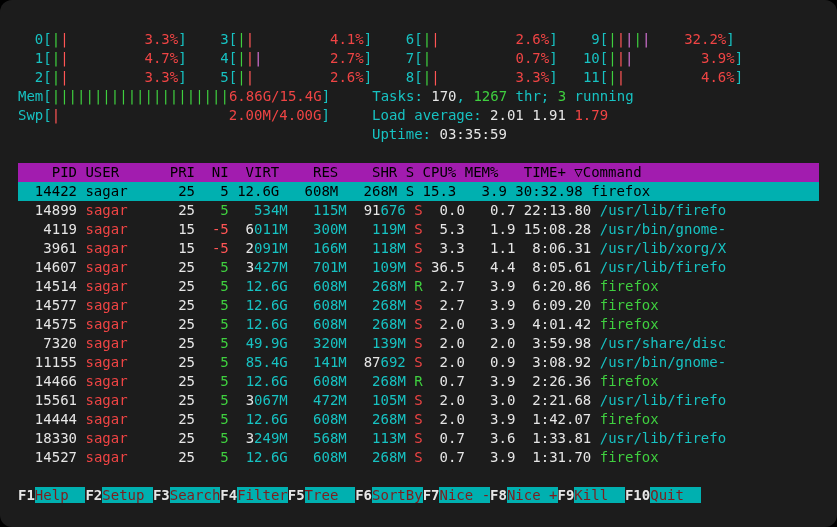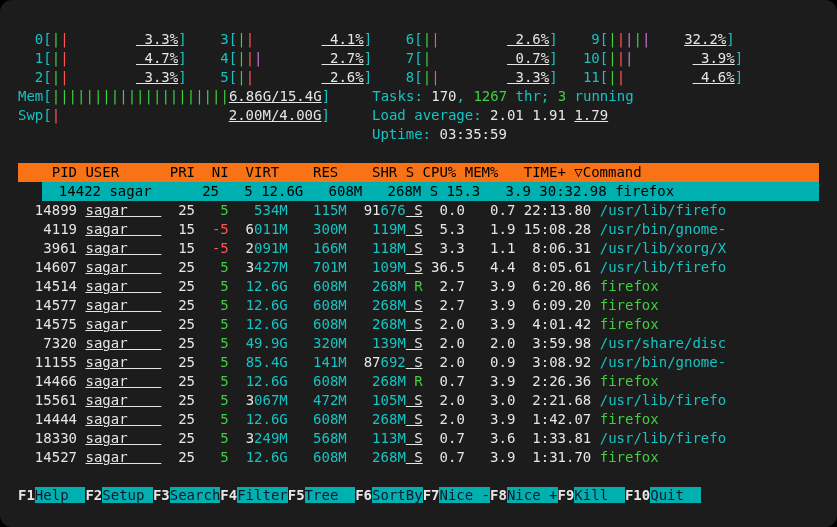--- a/index.html
+++ b/index.html
@@ -17,37 +17,37 @@
     height: 527px;
     background: #1c1c1c;
     border-radius: 12px;
     padding: 30px 18px 10px 18px;
     position: relative;
     color: #c5c5c5;
     overflow: hidden;
   }
   .term-inner { white-space: pre; }
   .cyan { color: #17c2c2; }
-  .grey { color: #e5e5e5; text-decoration: underline; }
+  .grey { color: #ef4444; }
   .green { color: #3fcf3f; }
   .red { color: #ff5555; }
   .magenta { color: #d070d0; }
   .white { color: #e6e6e6; }
 
-  .header-row { background: #f97316; color: #000; }
-  .sel-row { background: #00b0b0; color: #000; margin-left: 24px; }
+  .header-row { background: #a21caf; color: #000; }
+  .sel-row { background: #00b0b0; color: #000; }
 
   .footer {
     position: absolute;
     left: 18px;
     bottom: 22px;
     white-space: pre;
   }
   .fkey { color: #e6e6e6; font-weight: bold; }
-  .flabel { background: #00b0b0; color: #0f172a; }
+  .flabel { background: #00b0b0; color: #7f1d1d; }
 </style>
 </head>
 <body>
 
 <div class="terminal">
   <div class="term-inner" id="content"><div><span class="cyan">  0</span><span class="cyan">[</span><span class="green">|</span><span class="red">|</span>        <span class="grey"> 3.3%</span><span class="cyan">]</span>  <span class="cyan">  3</span><span class="cyan">[</span><span class="green">|</span><span class="red">|</span>        <span class="grey"> 4.1%</span><span class="cyan">]</span>  <span class="cyan">  6</span><span class="cyan">[</span><span class="green">|</span><span class="red">|</span>        <span class="grey"> 2.6%</span><span class="cyan">]</span>  <span class="cyan">  9</span><span class="cyan">[</span><span class="green">|</span><span class="red">|</span><span class="magenta">|</span><span class="green">|</span><span class="magenta">|</span>    <span class="grey">32.2%</span><span class="cyan">]</span></div><div><span class="cyan">  1</span><span class="cyan">[</span><span class="green">|</span><span class="red">|</span>        <span class="grey"> 4.7%</span><span class="cyan">]</span>  <span class="cyan">  4</span><span class="cyan">[</span><span class="green">|</span><span class="red">|</span><span class="magenta">|</span>       <span class="grey"> 2.7%</span><span class="cyan">]</span>  <span class="cyan">  7</span><span class="cyan">[</span><span class="green">|</span>         <span class="grey"> 0.7%</span><span class="cyan">]</span>  <span class="cyan"> 10</span><span class="cyan">[</span><span class="green">|</span><span class="red">|</span><span class="magenta">|</span>       <span class="grey"> 3.9%</span><span class="cyan">]</span></div><div><span class="cyan">  2</span><span class="cyan">[</span><span class="green">|</span><span class="red">|</span>        <span class="grey"> 3.3%</span><span class="cyan">]</span>  <span class="cyan">  5</span><span class="cyan">[</span><span class="green">|</span><span class="red">|</span>        <span class="grey"> 2.6%</span><span class="cyan">]</span>  <span class="cyan">  8</span><span class="cyan">[</span><span class="green">|</span><span class="red">|</span>        <span class="grey"> 3.3%</span><span class="cyan">]</span>  <span class="cyan"> 11</span><span class="cyan">[</span><span class="green">|</span><span class="red">|</span>        <span class="grey"> 4.6%</span><span class="cyan">]</span></div><div><span class="cyan">Mem</span><span class="cyan">[</span><span class="green">|</span><span class="green">|</span><span class="green">|</span><span class="green">|</span><span class="green">|</span><span class="green">|</span><span class="green">|</span><span class="green">|</span><span class="green">|</span><span class="green">|</span><span class="green">|</span><span class="green">|</span><span class="green">|</span><span class="green">|</span><span class="green">|</span><span class="green">|</span><span class="green">|</span><span class="green">|</span><span class="green">|</span><span class="green">|</span><span class="green">|</span><span class="grey">6.86G/15.4G</span><span class="cyan">]</span>     <span class="cyan">Tasks: </span><span class="white">170</span><span class="cyan">, </span><span class="green">1267</span><span class="cyan"> thr; </span><span class="green">3</span><span class="cyan"> running</span></div><div><span class="cyan">Swp</span><span class="cyan">[</span><span class="red">|</span>                    <span class="grey">2.00M/4.00G</span><span class="cyan">]</span>     <span class="cyan">Load average: </span><span class="white">2.01</span> <span class="white">1.91</span> <span class="grey">1.79</span></div><div>                                          <span class="cyan">Uptime: </span><span class="white">03:35:59</span></div><div> </div><div class="header-row">    PID USER      PRI  NI  VIRT    RES    SHR S CPU% MEM%   TIME+ ▽Command                                                            </div><div class="sel-row">  14422 sagar      25   5 12.6G   608M   268M S 15.3   3.9 30:32.98 firefox                                                            </div><div><span class="white">  14899</span> <span class="grey">sagar    </span><span class="white">  25</span>   <span class="green">5</span> <span class="cyan">  534M</span><span class="cyan">   115M</span>  <span class="white">91</span><span class="cyan">676</span><span class="grey"> S</span><span class="white">  0.0</span> <span class="white">  0.7</span><span class="white"> 22:13.80</span> <span class="cyan">/usr/lib/firefo</span></div><div><span class="white">   4119</span> <span class="grey">sagar    </span><span class="white">  15</span>  <span class="red">-5</span>  <span class="white">6</span><span class="cyan">011M</span><span class="cyan">   300M</span> <span class="cyan">  119M</span><span class="grey"> S</span><span class="white">  5.3</span> <span class="white">  1.9</span><span class="white"> 15:08.28</span> <span class="cyan">/usr/bin/gnome-</span></div><div><span class="white">   3961</span> <span class="grey">sagar    </span><span class="white">  15</span>  <span class="red">-5</span>  <span class="white">2</span><span class="cyan">091M</span><span class="cyan">   166M</span> <span class="cyan">  118M</span><span class="grey"> S</span><span class="white">  3.3</span> <span class="white">  1.1</span><span class="white">  8:06.31</span> <span class="cyan">/usr/lib/xorg/X</span></div><div><span class="white">  14607</span> <span class="grey">sagar    </span><span class="white">  25</span>   <span class="green">5</span>  <span class="white">3</span><span class="cyan">427M</span><span class="cyan">   701M</span> <span class="cyan">  109M</span><span class="grey"> S</span><span class="white"> 36.5</span> <span class="white">  4.4</span><span class="white">  8:05.61</span> <span class="cyan">/usr/lib/firefo</span></div><div><span class="white">  14514</span> <span class="grey">sagar    </span><span class="white">  25</span>   <span class="green">5</span> <span class="cyan"> 12.6G</span><span class="cyan">   608M</span> <span class="cyan">  268M</span><span class="green"> R</span><span class="white">  2.7</span> <span class="white">  3.9</span><span class="white">  6:20.86</span> <span class="green">firefox</span></div><div><span class="white">  14577</span> <span class="grey">sagar    </span><span class="white">  25</span>   <span class="green">5</span> <span class="cyan"> 12.6G</span><span class="cyan">   608M</span> <span class="cyan">  268M</span><span class="grey"> S</span><span class="white">  2.7</span> <span class="white">  3.9</span><span class="white">  6:09.20</span> <span class="green">firefox</span></div><div><span class="white">  14575</span> <span class="grey">sagar    </span><span class="white">  25</span>   <span class="green">5</span> <span class="cyan"> 12.6G</span><span class="cyan">   608M</span> <span class="cyan">  268M</span><span class="grey"> S</span><span class="white">  2.0</span> <span class="white">  3.9</span><span class="white">  4:01.42</span> <span class="green">firefox</span></div><div><span class="white">   7320</span> <span class="grey">sagar    </span><span class="white">  25</span>   <span class="green">5</span> <span class="cyan"> 49.9G</span><span class="cyan">   320M</span> <span class="cyan">  139M</span><span class="grey"> S</span><span class="white">  2.0</span> <span class="white">  2.0</span><span class="white">  3:59.98</span> <span class="cyan">/usr/share/disc</span></div><div><span class="white">  11155</span> <span class="grey">sagar    </span><span class="white">  25</span>   <span class="green">5</span> <span class="cyan"> 85.4G</span><span class="cyan">   141M</span>  <span class="white">87</span><span class="cyan">692</span><span class="grey"> S</span><span class="white">  2.0</span> <span class="white">  0.9</span><span class="white">  3:08.92</span> <span class="cyan">/usr/bin/gnome-</span></div><div><span class="white">  14466</span> <span class="grey">sagar    </span><span class="white">  25</span>   <span class="green">5</span> <span class="cyan"> 12.6G</span><span class="cyan">   608M</span> <span class="cyan">  268M</span><span class="green"> R</span><span class="white">  0.7</span> <span class="white">  3.9</span><span class="white">  2:26.36</span> <span class="green">firefox</span></div><div><span class="white">  15561</span> <span class="grey">sagar    </span><span class="white">  25</span>   <span class="green">5</span>  <span class="white">3</span><span class="cyan">067M</span><span class="cyan">   472M</span> <span class="cyan">  105M</span><span class="grey"> S</span><span class="white">  2.0</span> <span class="white">  3.0</span><span class="white">  2:21.68</span> <span class="cyan">/usr/lib/firefo</span></div><div><span class="white">  14444</span> <span class="grey">sagar    </span><span class="white">  25</span>   <span class="green">5</span> <span class="cyan"> 12.6G</span><span class="cyan">   608M</span> <span class="cyan">  268M</span><span class="grey"> S</span><span class="white">  2.0</span> <span class="white">  3.9</span><span class="white">  1:42.07</span> <span class="green">firefox</span></div><div><span class="white">  18330</span> <span class="grey">sagar    </span><span class="white">  25</span>   <span class="green">5</span>  <span class="white">3</span><span class="cyan">249M</span><span class="cyan">   568M</span> <span class="cyan">  113M</span><span class="grey"> S</span><span class="white">  0.7</span> <span class="white">  3.6</span><span class="white">  1:33.81</span> <span class="cyan">/usr/lib/firefo</span></div><div><span class="white">  14527</span> <span class="grey">sagar    </span><span class="white">  25</span>   <span class="green">5</span> <span class="cyan"> 12.6G</span><span class="cyan">   608M</span> <span class="cyan">  268M</span><span class="grey"> S</span><span class="white">  0.7</span> <span class="white">  3.9</span><span class="white">  1:31.70</span> <span class="green">firefox</span></div></div>
   <div class="footer" id="footer"><span class="fkey">F1</span><span class="flabel">Help  </span><span class="fkey">F2</span><span class="flabel">Setup </span><span class="fkey">F3</span><span class="flabel">Search</span><span class="fkey">F4</span><span class="flabel">Filter</span><span class="fkey">F5</span><span class="flabel">Tree  </span><span class="fkey">F6</span><span class="flabel">SortBy</span><span class="fkey">F7</span><span class="flabel">Nice -</span><span class="fkey">F8</span><span class="flabel">Nice +</span><span class="fkey">F9</span><span class="flabel">Kill  </span><span class="fkey">F10</span><span class="flabel">Quit  </span></div>
 </div>
 
 </body></html>

